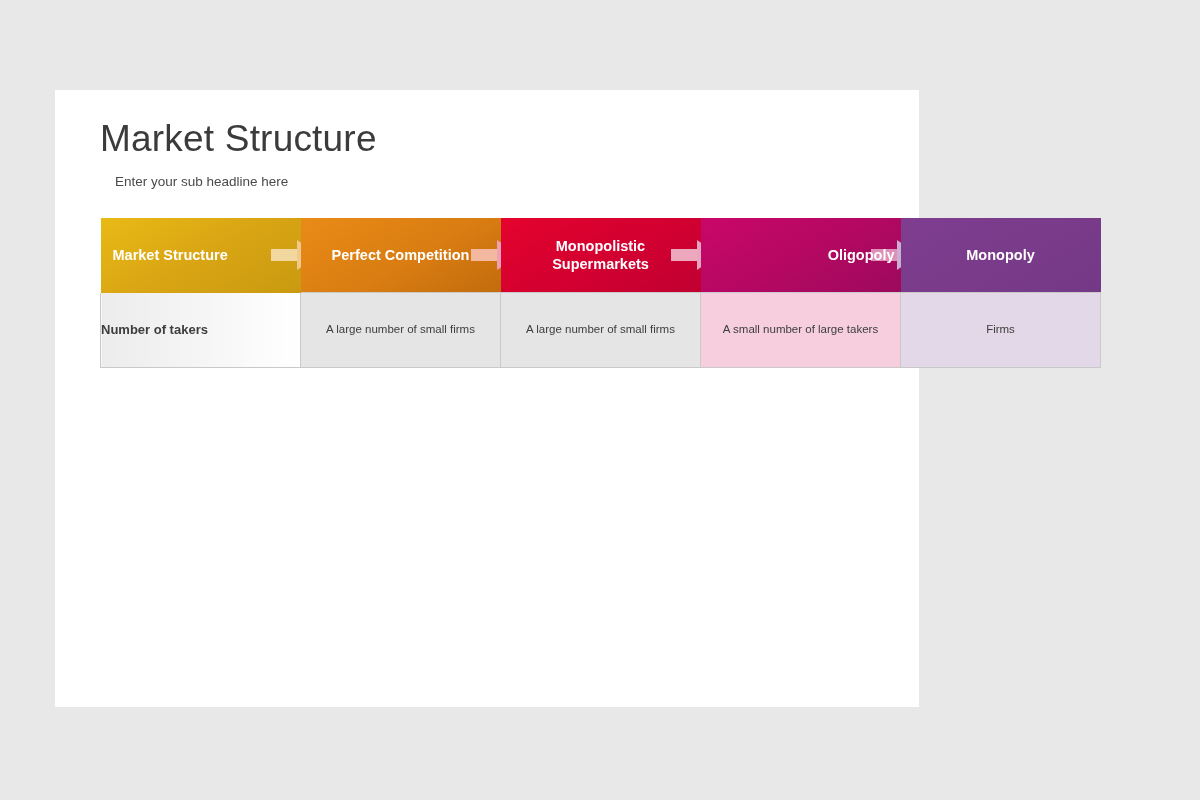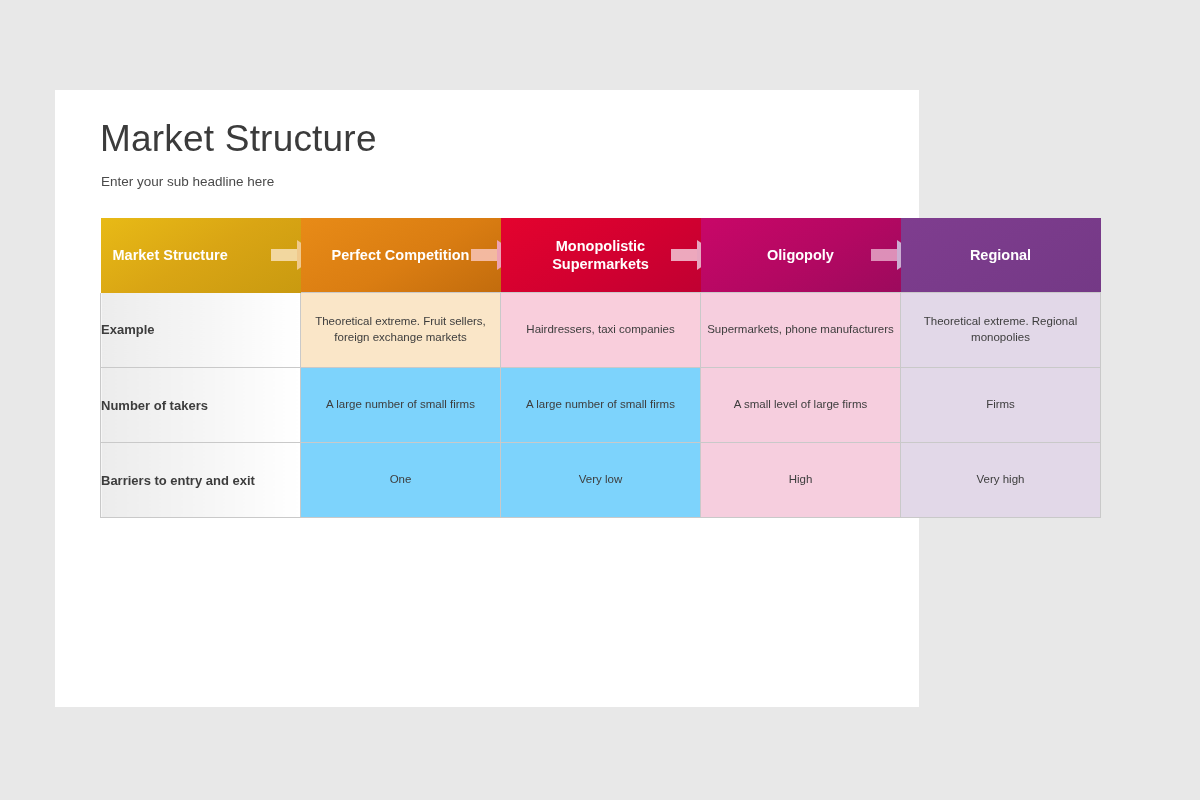--- a/index.html
+++ b/index.html
@@ -29,21 +29,21 @@
     top: 28px;
     font-size: 37px;
     font-weight: 400;
     color: #3b3b3b;
     letter-spacing: 0.2px;
     white-space: nowrap;
   }
 
   .page-subtitle {
     position: absolute;
-    left: 46px;
+    left: 60px;
     top: 84px;
     font-size: 13.5px;
     color: #4a4a4a;
     white-space: nowrap;
   }
 
   .table {
     position: absolute;
     left: 45px;
     top: 128px;
@@ -78,21 +78,21 @@
   .hdr.first {
     text-align: left;
   }
   .hdr.first .lbl {
     padding-left: 12px;
   }
 
   .hdr-0 { background: linear-gradient(150deg, #e8ba16 0%, #d9a514 50%, #c99a10 100%); }
   .hdr-1 { background: linear-gradient(150deg, #e88b17 0%, #da7d12 55%, #c26c0d 100%); text-align: center; }
   .hdr-2 { background: linear-gradient(150deg, #e4032e 0%, #d20030 55%, #c00032 100%); }
-  .hdr-3 { background: linear-gradient(150deg, #c90768 0%, #b30862 55%, #9c0a5d 100%); }
+  .hdr-3 { background: linear-gradient(150deg, #c90768 0%, #b30862 55%, #9c0a5d 100%); text-align: right; }
   .hdr-4 { background: linear-gradient(150deg, #7f3d8f 0%, #743986 100%); }
 
   
   .arrow {
     position: absolute;
     z-index: 2;
     right: -26px;
     top: 50%;
     transform: translateY(-50%);
     width: 56px;
@@ -151,21 +151,21 @@
     text-align: left;
     font-size: 13px;
     font-weight: bold;
     color: #3d3d3d;
     padding-left: 12px;
     background: linear-gradient(90deg, #ececec 0%, #f6f6f6 55%, #ffffff 100%);
     border: 1px solid #c9c9c9;
     border-top: none;
   }
 
-  .f-white  { background: #7dd3fc; }
+  .f-white  { background: #e5e5e5; }
   .f-orange { background: #fae6c8; }
   .f-pink   { background: #f9cedc; }
   .f-pink2  { background: #f6cede; }
   .f-purple { background: #e2d8e8; }
 </style>
 </head>
 <body>
 
 <div class="slide">
 
@@ -209,46 +209,32 @@
         </td>
         <td class="hdr hdr-3">
           <span class="lbl">Oligopoly</span>
           <span class="arrow a-3">
             <span class="tail"></span>
               <span class="neck"></span>
               <span class="head"></span>
           </span>
         </td>
         <td class="hdr hdr-4">
-          <span class="lbl">Regional</span>
+          <span class="lbl">Monopoly</span>
         </td>
       </tr>
 
-      <tr>
-        <td class="rowlabel">Example</td>
-        <td class="cell f-orange">Theoretical extreme. Fruit sellers, foreign exchange markets</td>
-        <td class="cell f-pink">Hairdressers, taxi companies</td>
-        <td class="cell f-pink2">Supermarkets, phone manufacturers</td>
-        <td class="cell f-purple">Theoretical extreme. Regional monopolies</td>
-      </tr>
 
       <tr>
         <td class="rowlabel">Number of takers</td>
         <td class="cell f-white">A large number of small firms</td>
         <td class="cell f-white">A large number of small firms</td>
-        <td class="cell f-pink2">A small level of large firms</td>
+        <td class="cell f-pink2">A small number of large takers</td>
         <td class="cell f-purple">Firms</td>
       </tr>
 
 
-      <tr>
-        <td class="rowlabel">Barriers to entry and exit</td>
-        <td class="cell f-white">One</td>
-        <td class="cell f-white">Very low</td>
-        <td class="cell f-pink2">High</td>
-        <td class="cell f-purple">Very high</td>
-      </tr>
 
 
     </tbody>
   </table>
 
 </div>
 
 </body></html>

